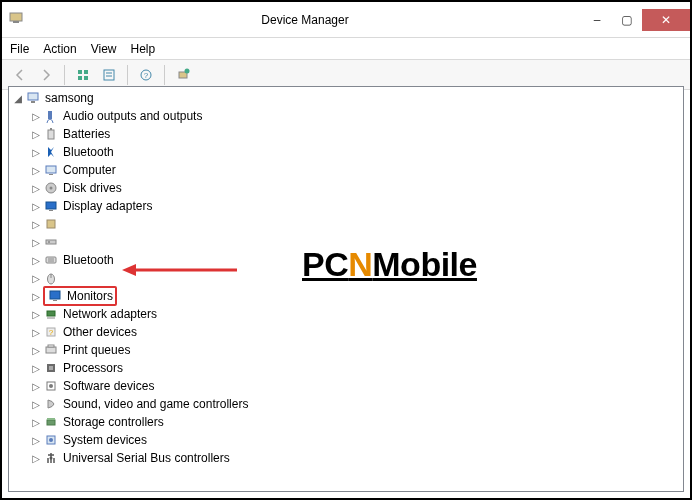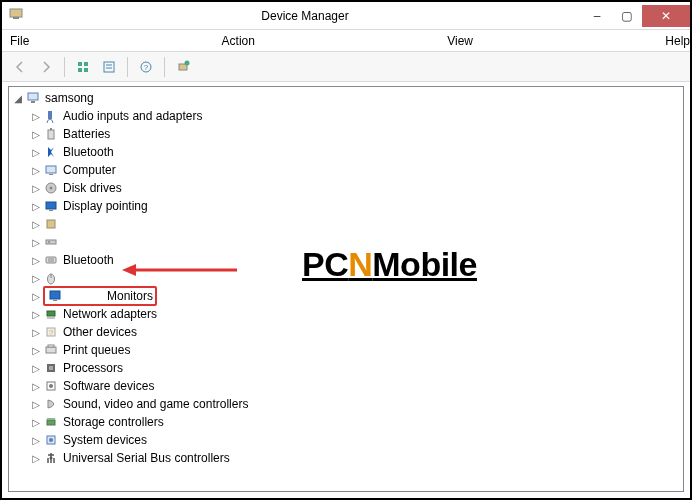--- a/index.html
+++ b/index.html
@@ -1,35 +1,35 @@
 <!DOCTYPE html>
 <html><head>
 <meta charset="utf-8">
 <style>
 * { box-sizing: border-box; margin: 0; padding: 0; font-family: "Segoe UI", Tahoma, sans-serif; }
 body { background: #fff; width: 692px; height: 500px; border: 2px solid #000; position: relative; }
-.titlebar { height: 28px; background: #fff; display: flex; align-items: center; border-bottom: 1px solid #d9d9d9; }
+.titlebar { height: 36px; background: #fff; display: flex; align-items: center; border-bottom: 1px solid #d9d9d9; }
 .titlebar-icon { width: 20px; margin-left: 6px; }
 .titlebar-title { flex: 1; text-align: center; font-size: 12px; color: #000; }
 .winbtns { display: flex; }
 .winbtn { width: 30px; height: 22px; display: flex; align-items: center; justify-content: center; font-size: 12px; color: #333; }
 .winbtn.close { background: #c55a5a; color: #fff; width: 48px; }
-.menubar { height: 22px; display: flex; align-items: center; padding-left: 8px; font-size: 12px; border-bottom: 1px solid #d9d9d9; gap: 14px; justify-content: space-between; }
+.menubar { height: 22px; display: flex; align-items: center; padding-left: 8px; font-size: 12px; border-bottom: 1px solid #d9d9d9; gap: 14px; }
 .menuitem { color: #000; cursor: default; }
 .toolbar { height: 30px; display: flex; align-items: center; padding-left: 6px; gap: 2px; border-bottom: 1px solid #d9d9d9; background: #f7f7f7; }
 .tbtn { width: 24px; height: 24px; display: flex; align-items: center; justify-content: center; border: 1px solid transparent; border-radius: 2px; }
 .tbtn.disabled { opacity: 0.4; }
 .sep { width: 1px; height: 20px; background: #ccc; margin: 0 4px; }
 .treepane { position: absolute; top: 84px; left: 6px; right: 6px; bottom: 6px; border: 1px solid #828790; background: #fff; overflow: auto; padding: 2px 0; }
 .node { display: flex; align-items: center; height: 18px; font-size: 12px; color: #000; white-space: nowrap; }
 .expander { width: 14px; text-align: center; color: #666; font-size: 10px; cursor: default; }
 .node-icon { width: 16px; height: 16px; margin-right: 4px; display: flex; align-items: center; justify-content: center; }
 .root { padding-left: 2px; }
 .child { padding-left: 20px; }
-.highlight { border: 2px solid #d33; border-radius: 2px; display: inline-flex; align-items: center; padding: 0 2px; gap: 40px; }
+.highlight { border: 2px solid #d33; border-radius: 2px; display: inline-flex; align-items: center; padding: 0 2px; }
 .arrow-overlay { position: absolute; left: 120px; top: 258px; pointer-events: none; }
 .watermark { position: absolute; left: 300px; top: 243px; font-size: 34px; font-weight: 600; color: #000; pointer-events: none; letter-spacing: -0.5px; text-decoration: underline; }
 .watermark .accent { color: #e68a00; font-weight: 700; }
 </style>
 </head>
 <body>
 
 <div class="titlebar">
   <span class="titlebar-icon">
     <svg width="16" height="16" viewBox="0 0 16 16">
@@ -108,21 +108,21 @@
   </div>
   <div id="tree-children">
       <div class="node child">
         <span class="expander">▷</span>
         <span class="node-icon">
           <svg width="14" height="14" viewBox="0 0 14 14">
             <rect x="4" y="2" width="4" height="8" fill="#5a7dbb"></rect>
             <path d="M6 10 Q3 11 3 14 M6 10 Q9 11 9 14" stroke="#5a7dbb" fill="none"></path>
           </svg>
         </span>
-        <span>Audio inputs and adapters</span>
+        <span>Audio outputs and outputs</span>
       </div>
       <div class="node child">
         <span class="expander">▷</span>
         <span class="node-icon">
           <svg width="14" height="14" viewBox="0 0 14 14">
             <rect x="4" y="3" width="6" height="9" fill="#ddd" stroke="#888"></rect>
             <rect x="6" y="1" width="2" height="2" fill="#888"></rect>
           </svg>
         </span>
         <span>Batteries</span>
@@ -157,21 +157,21 @@
         <span>Disk drives</span>
       </div>
       <div class="node child">
         <span class="expander">▷</span>
         <span class="node-icon">
           <svg width="14" height="14" viewBox="0 0 14 14">
             <rect x="2" y="3" width="10" height="7" fill="#2a6fc9" stroke="#14508f"></rect>
             <rect x="5" y="11" width="4" height="1" fill="#888"></rect>
           </svg>
         </span>
-        <span>Display pointing</span>
+        <span>Display adapters</span>
       </div>
       <div class="node child">
         <span class="expander">▷</span>
         <span class="node-icon">
           <svg width="14" height="14" viewBox="0 0 14 14">
             <rect x="3" y="3" width="8" height="8" fill="#d9c58a" stroke="#9a8a6a"></rect>
           </svg>
         </span>
       </div>
       <div class="node child">

